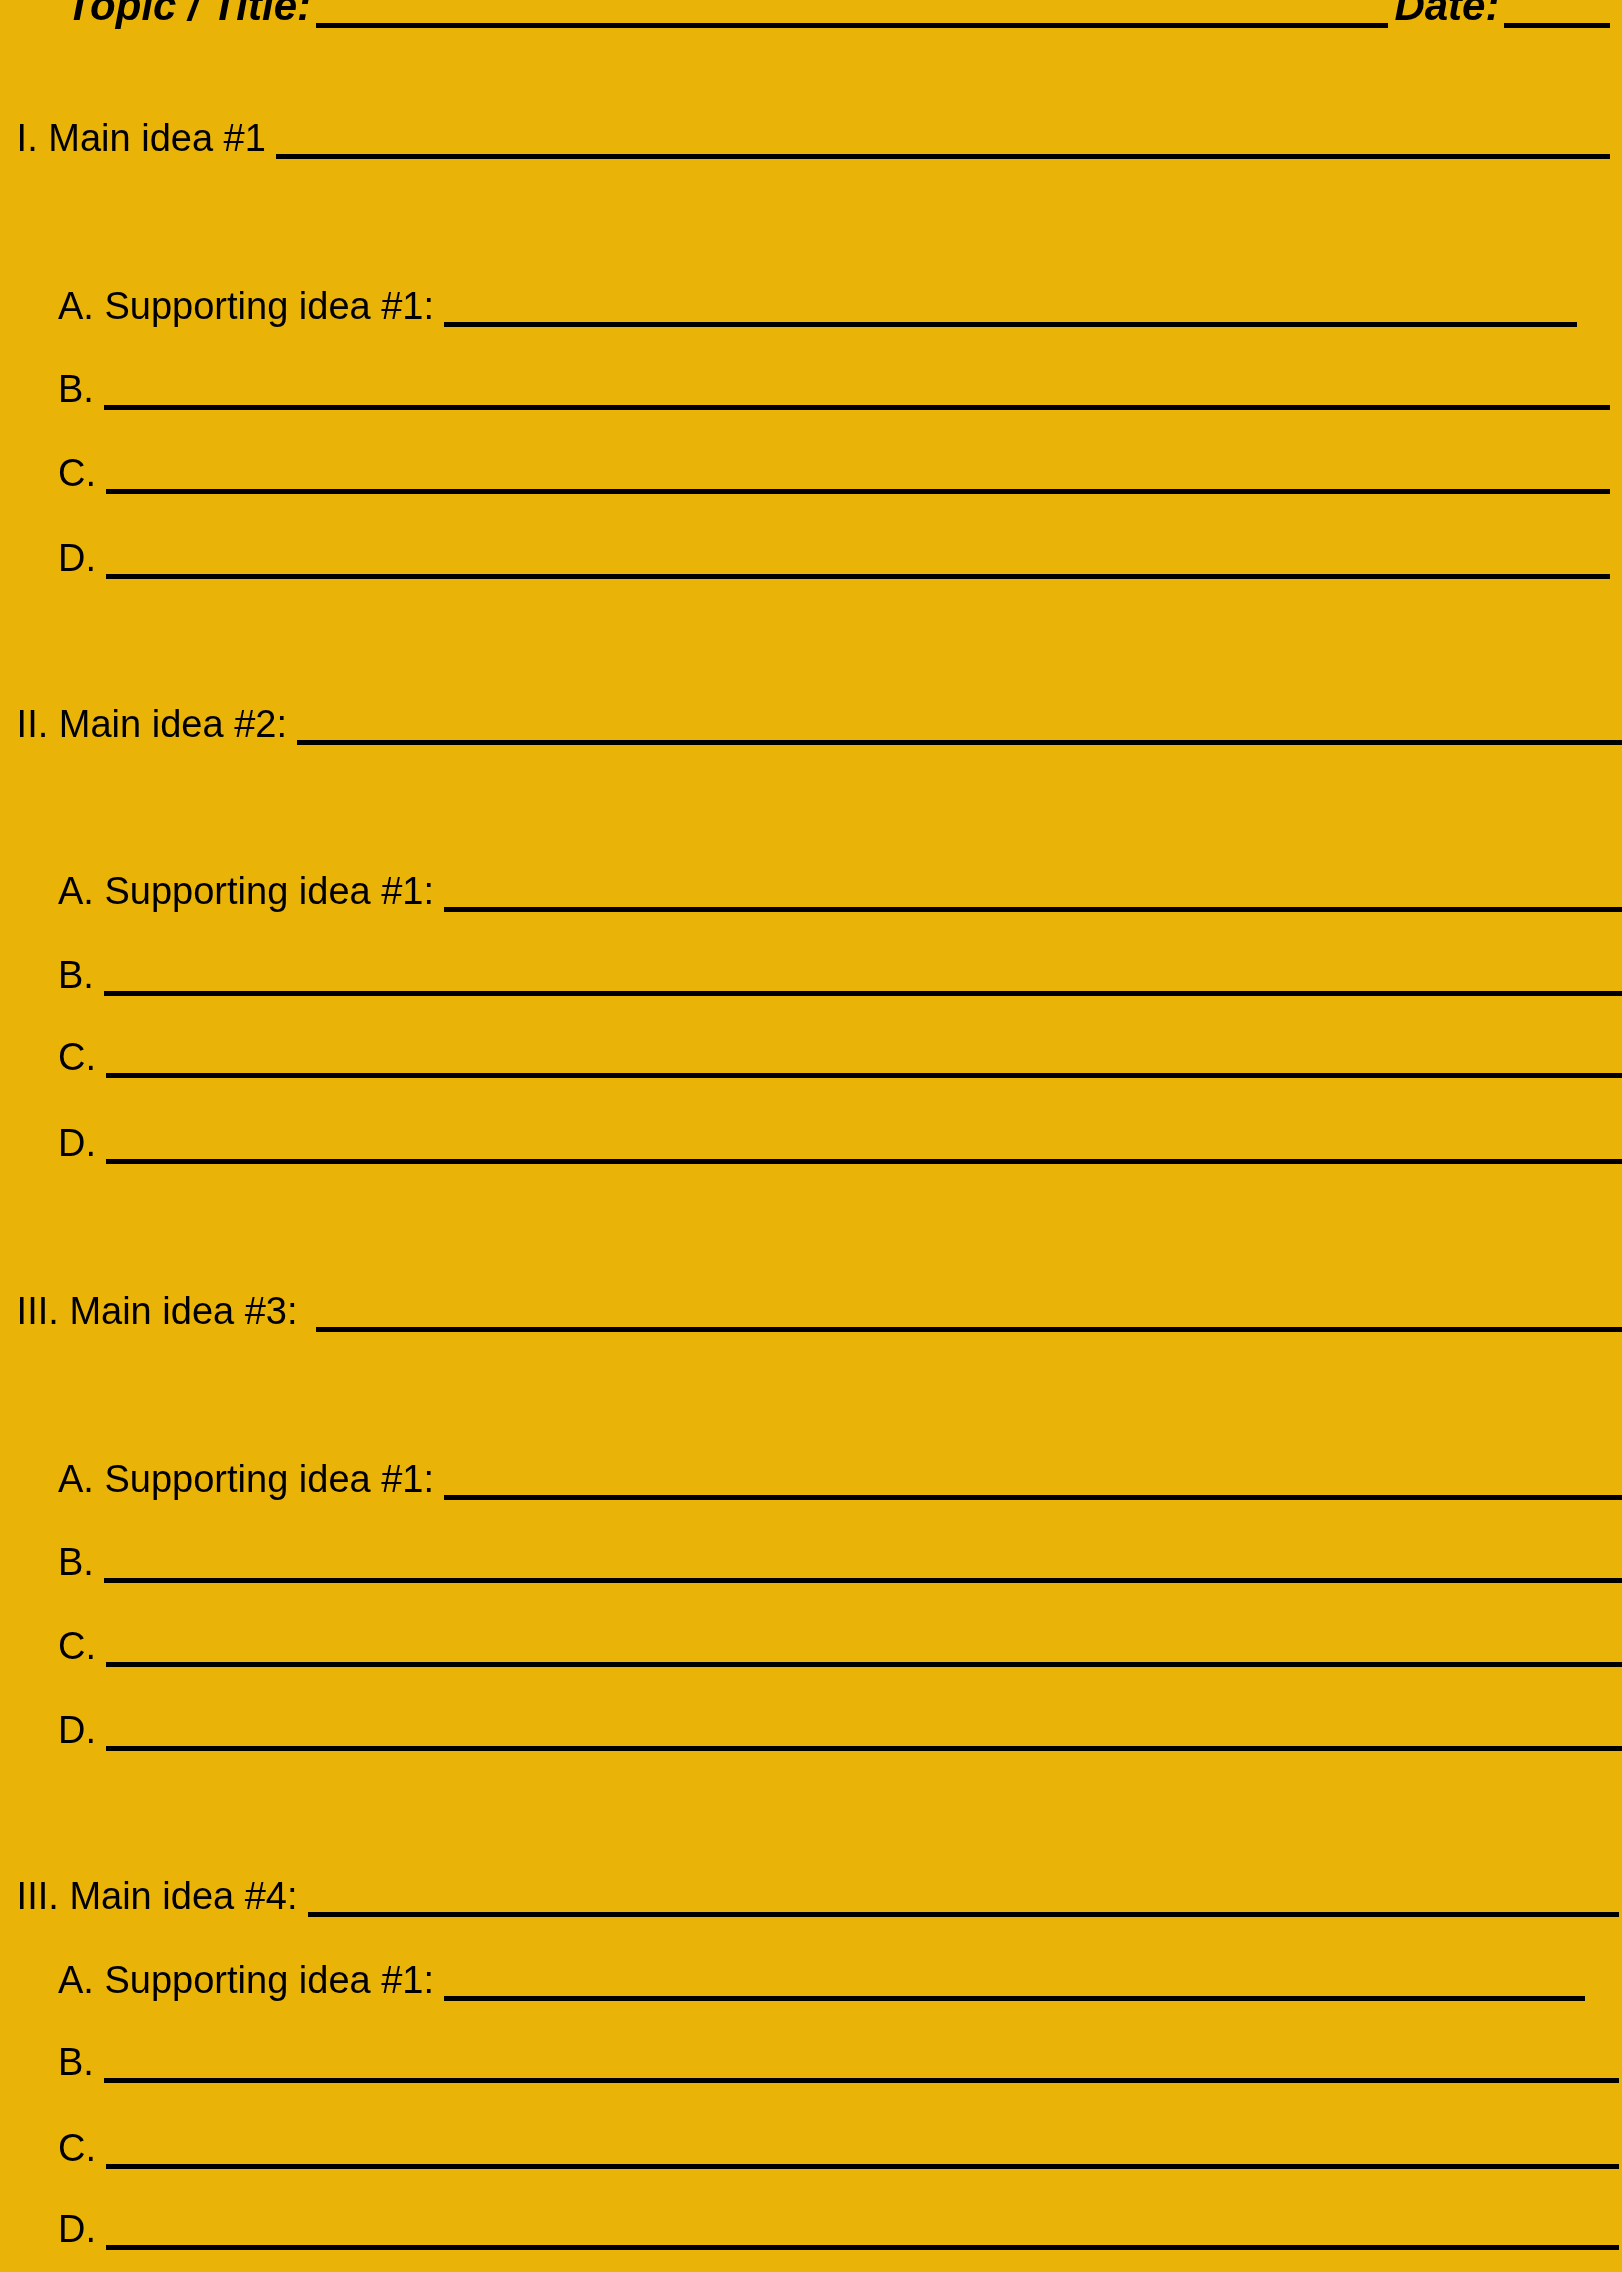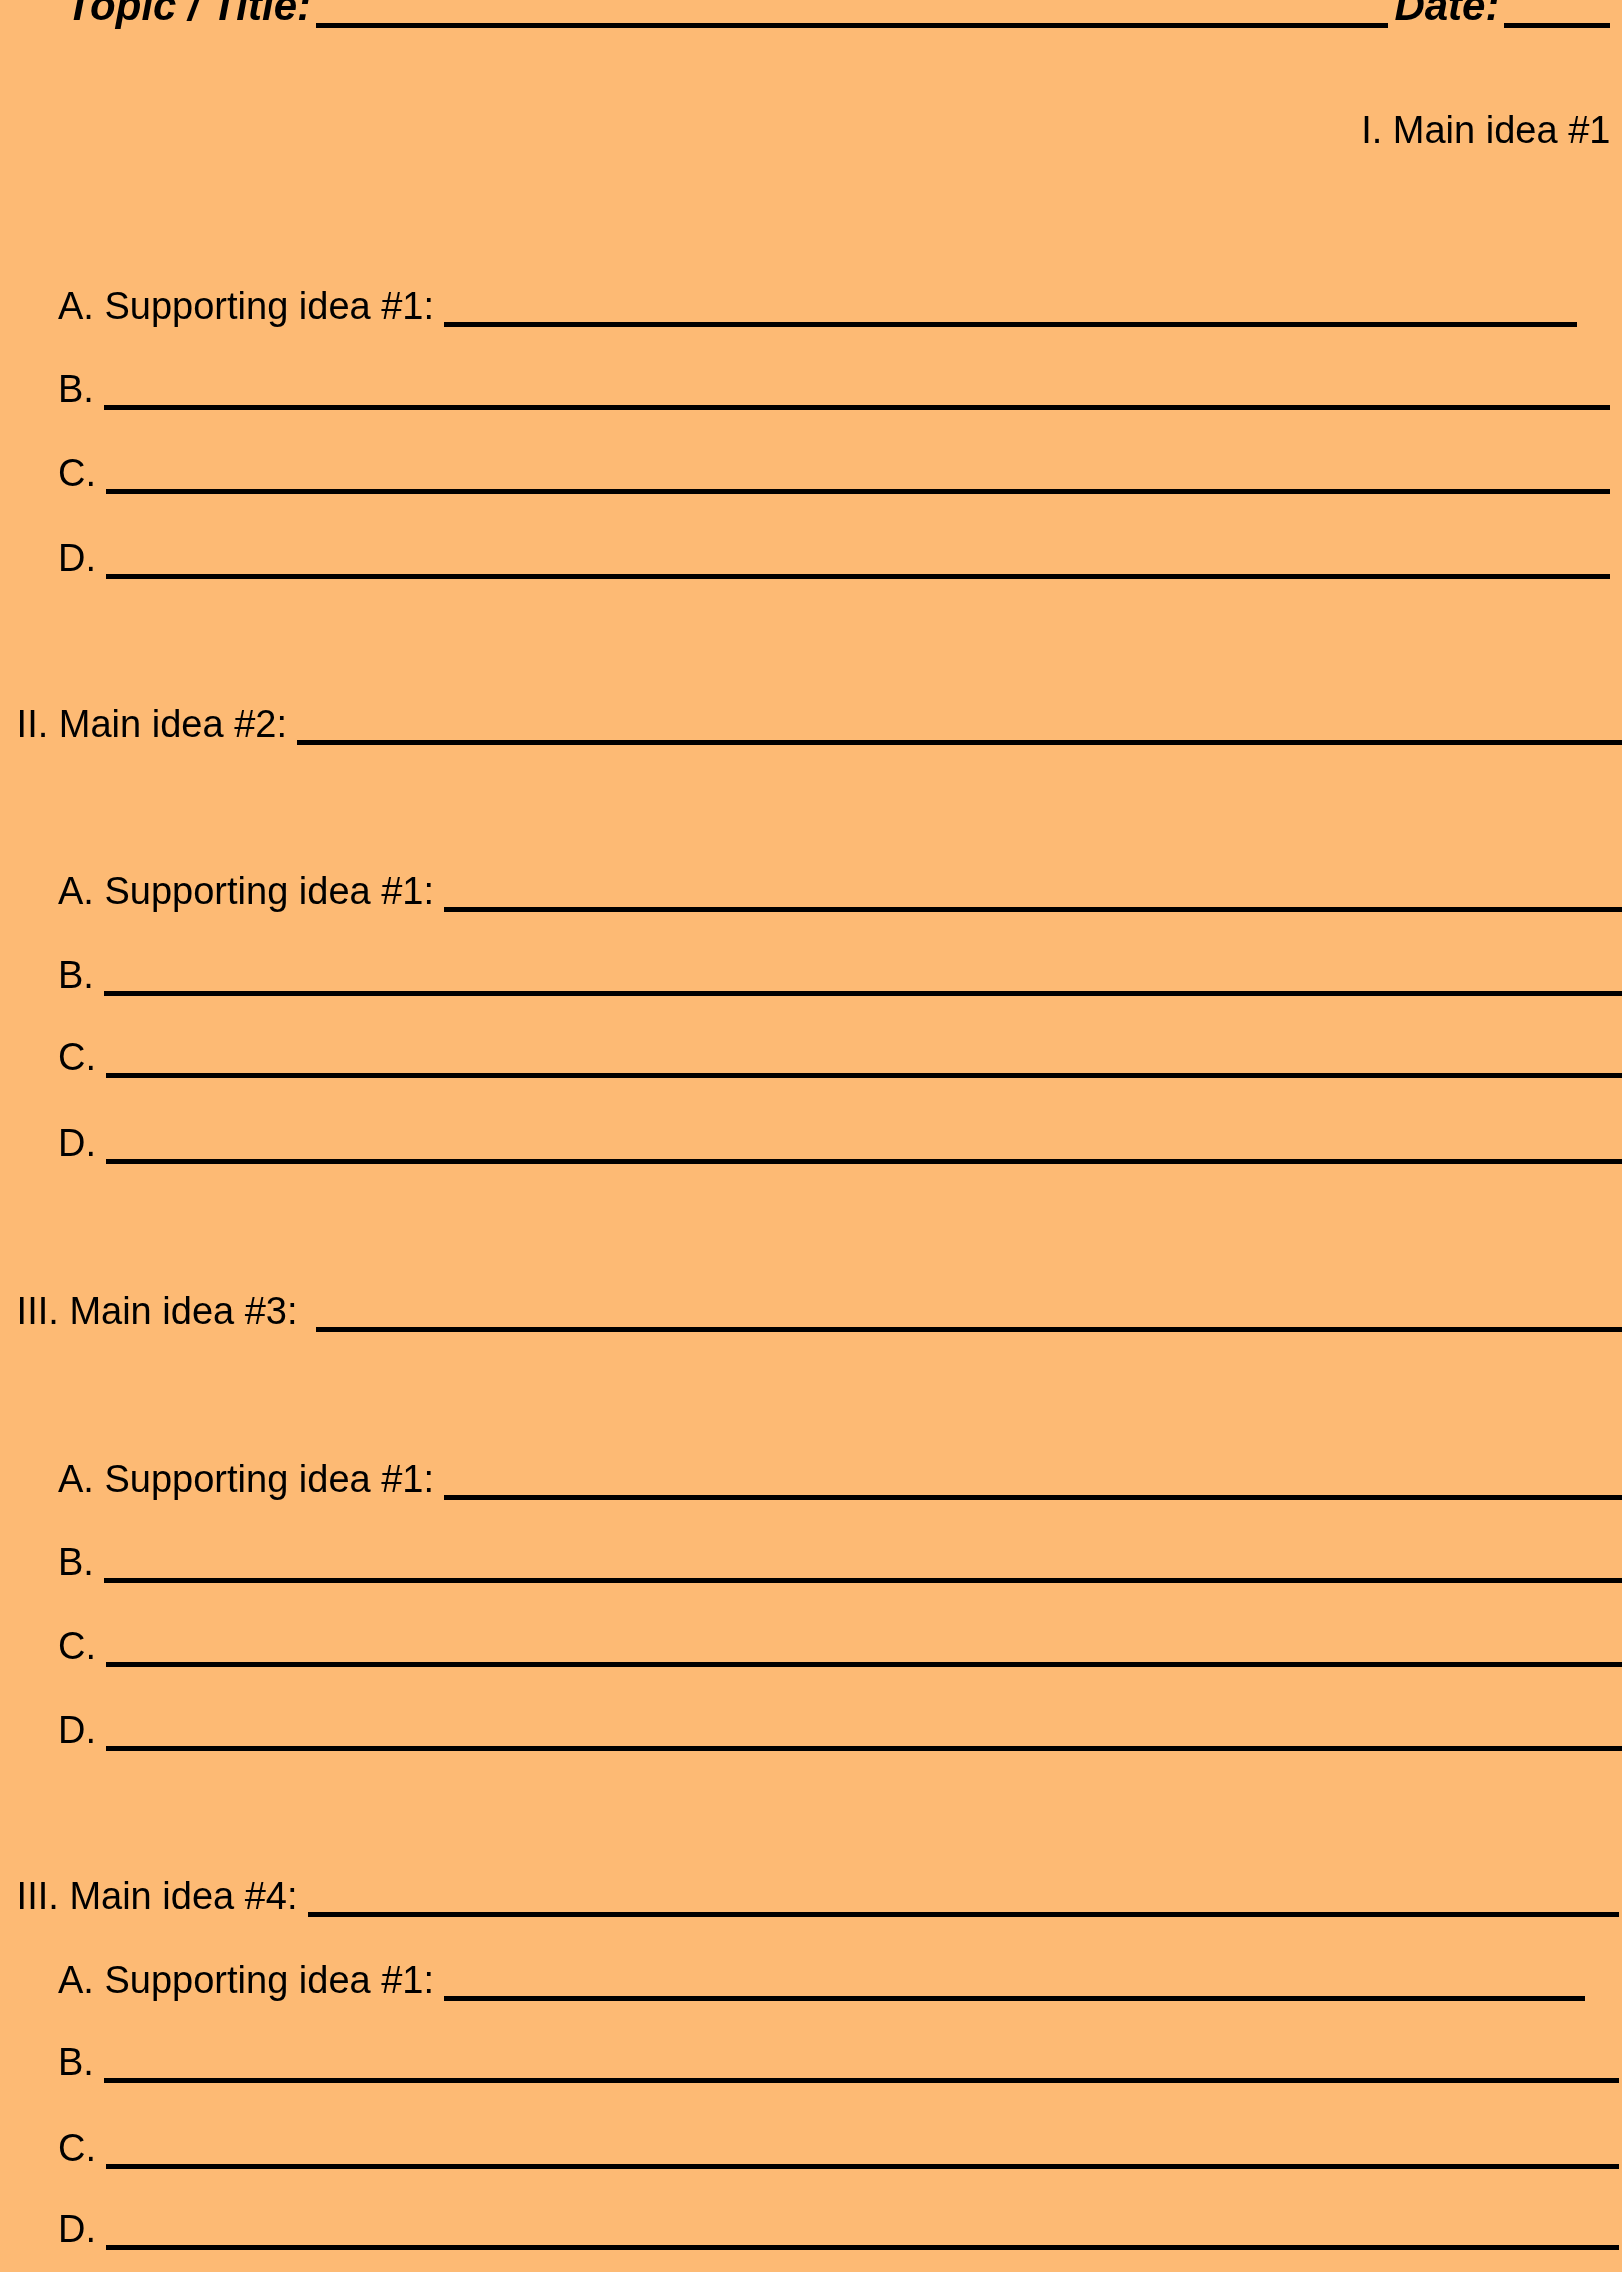--- a/index.html
+++ b/index.html
@@ -1,21 +1,21 @@
 <!DOCTYPE html>
 <html style="font-size:13.3px"><head>
 <meta charset="utf-8">
 <style>
   html, body { margin: 0; padding: 0; background: #ffffff; }
 
   #page {
     position: relative;
     width: 1622px;
     height: 2273px;
-    background: #fdba74;
+    background: #eab308;
     overflow: hidden;
     color: #000000;
     font-family: "Liberation Sans", sans-serif;
   }
 
   
   .row {
     position: absolute;
     display: flex;
     align-items: flex-end;
@@ -44,21 +44,21 @@
   }
   .header-row .blank { border-bottom-width: 5.8px; margin-left: 5px; }
   .header-row .date-label { margin-left: 6.6px; }
   .header-row .date-blank { flex: 0 0 106px; }
 
   
   .heading { left: 16.6px; }
   .sub     { left: 58px; }
 
   
-  .r-s0h { top: 111px;  right: 11.6px; flex-direction: column; }
+  .r-s0h { top: 111px;  right: 11.6px; }
   .r-s0a { top: 279px;  right: 45px; }
   .r-s0b { top: 362px;  right: 11.6px; }
   .r-s0c { top: 446px;  right: 11.6px; }
   .r-s0d { top: 531px;  right: 11.6px; }
   
   .r-s1h { top: 697px;  right: 0; }
   .r-s1a { top: 864px; right: 0; }
   .r-s1b { top: 948px; right: 0; }
   .r-s1c { top: 1030px; right: 0; }
   .r-s1d { top: 1116px; right: 0; }

